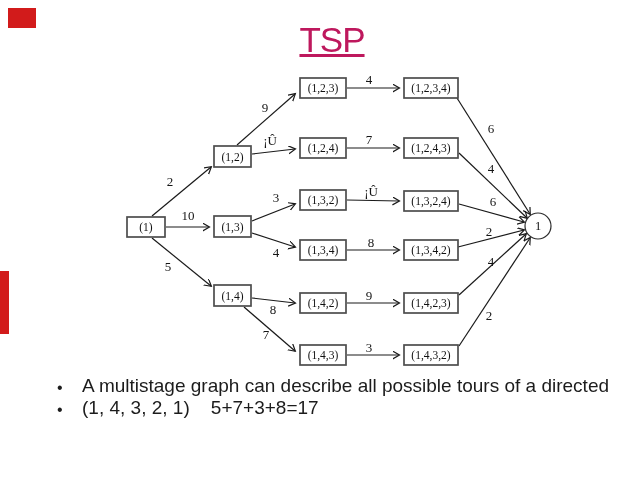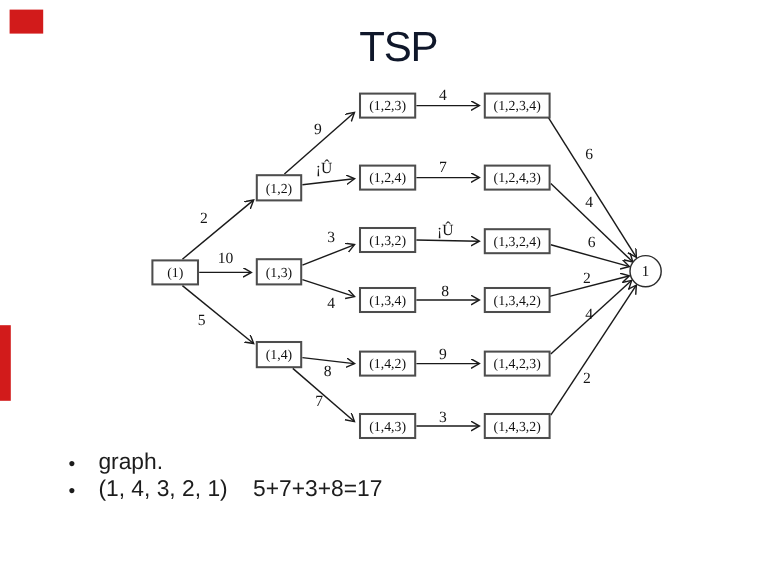--- a/index.html
+++ b/index.html
@@ -2,21 +2,21 @@
 <html><head>
 <meta charset="utf-8">
 <style>
   html,body{margin:0;padding:0;background:#fff;}
   .slide{position:relative;width:638px;height:479px;background:#ffffff;overflow:hidden;
          font-family:"Liberation Sans",sans-serif;}
   .accent{position:absolute;}
   .accent-corner{left:8px;top:8px;width:28px;height:20px;}
   .accent-left{left:0px;top:271px;width:9px;height:63px;}
   .title{position:absolute;left:332px;top:20px;transform:translateX(-50%);
-         font-size:35px;letter-spacing:-1px;color:#0f172a;font-weight:400;margin:0;}
+         font-size:35px;letter-spacing:-1px;color:#be185d;font-weight:400;margin:0;text-decoration:underline;}
   svg.diagram{position:absolute;left:0;top:0;}
   .notes{position:absolute;left:57px;top:376px;width:566px;color:#1c1c1c;}
   .bullet-row{display:flex;align-items:flex-start;}
   .bullet-marker{width:25px;flex:0 0 25px;font-size:16px;line-height:21px;padding-top:1px;}
   .bullet-text{flex:1;font-size:19px;line-height:20.5px;}
   .bline{display:block;white-space:pre-wrap;}
 </style>
 </head>
 <body>
 
@@ -187,21 +187,21 @@
           <circle cx="538" cy="226" r="13" fill="#ffffff" stroke="#2c2c2c" stroke-width="1.2"></circle>
           <text x="538" y="230" text-anchor="middle" fill="#111" font-family="&quot;Liberation Serif&quot;, serif" font-size="12.5px">1</text>
         </g>
       </g>
   </svg>
 
   <div class="notes">
     <div class="bullet-row">
       <span class="bullet-marker">•</span>
       <div class="bullet-text">
-        <span class="bline">graph.</span>
+        <span class="bline">A multistage graph can describe all possible tours of a directed</span>
       </div>
     </div>
     <div class="bullet-row">
       <span class="bullet-marker">•</span>
       <div class="bullet-text">
         <span class="bline">(1, 4, 3, 2, 1)    5+7+3+8=17</span>
       </div>
     </div>
   </div>
 </div>

